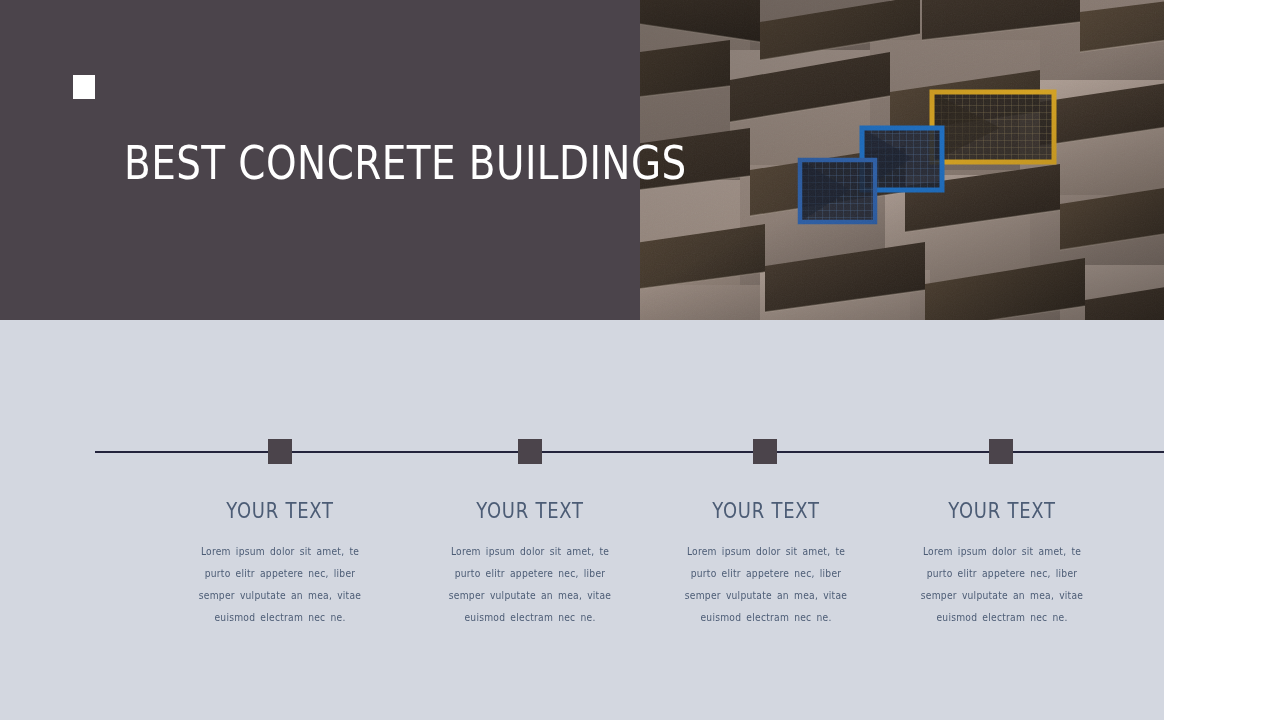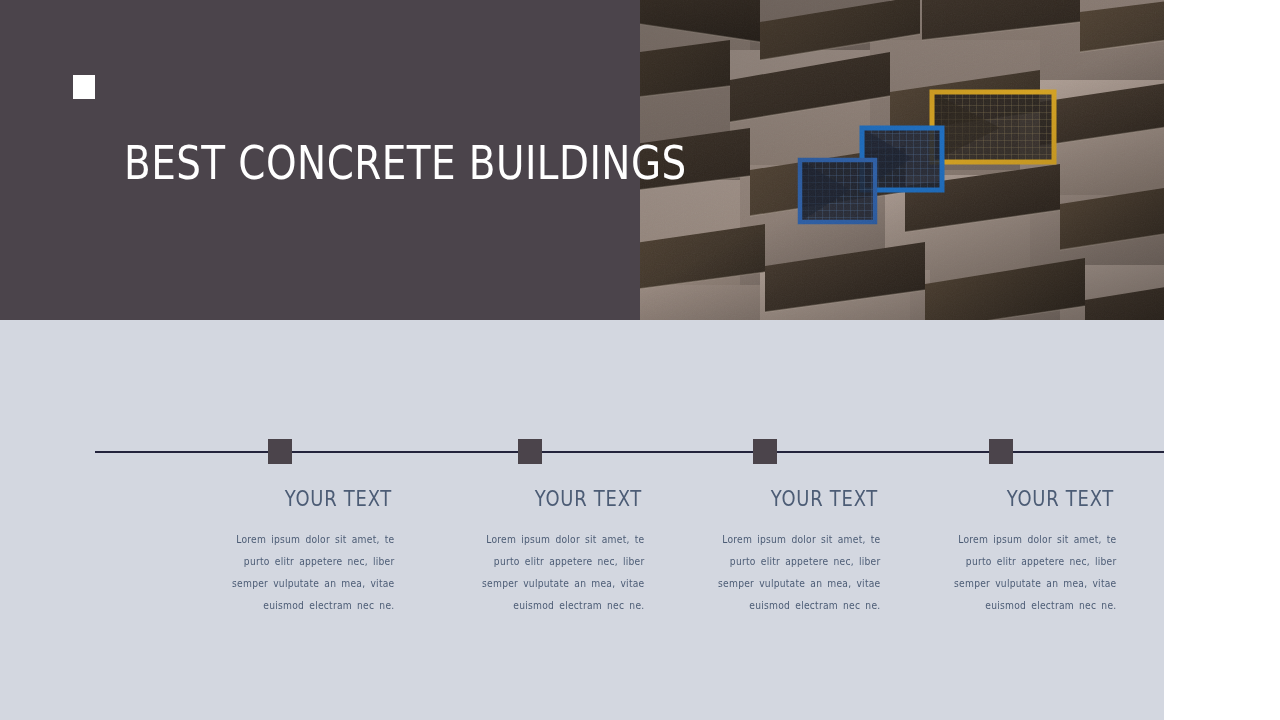--- a/index.html
+++ b/index.html
@@ -95,23 +95,23 @@
     position: absolute;
     top: 439px;
     width: 24px;
     height: 25px;
     background: #4b444b;
     z-index: 2;
   }
 
   .col {
     position: absolute;
-    top: 486px;
+    top: 498px;
     width: 236px;
-    text-align: right;
+    text-align: center;
   }
 
   .col-title {
     color: #4c5c75;
     font-family: "Liberation Sans Narrow", "DejaVu Sans Condensed", "Liberation Sans", sans-serif;
     font-size: 21px;
     line-height: 26px;
     letter-spacing: 0.8px;
     font-weight: 400;
     transform: scaleX(0.95);

